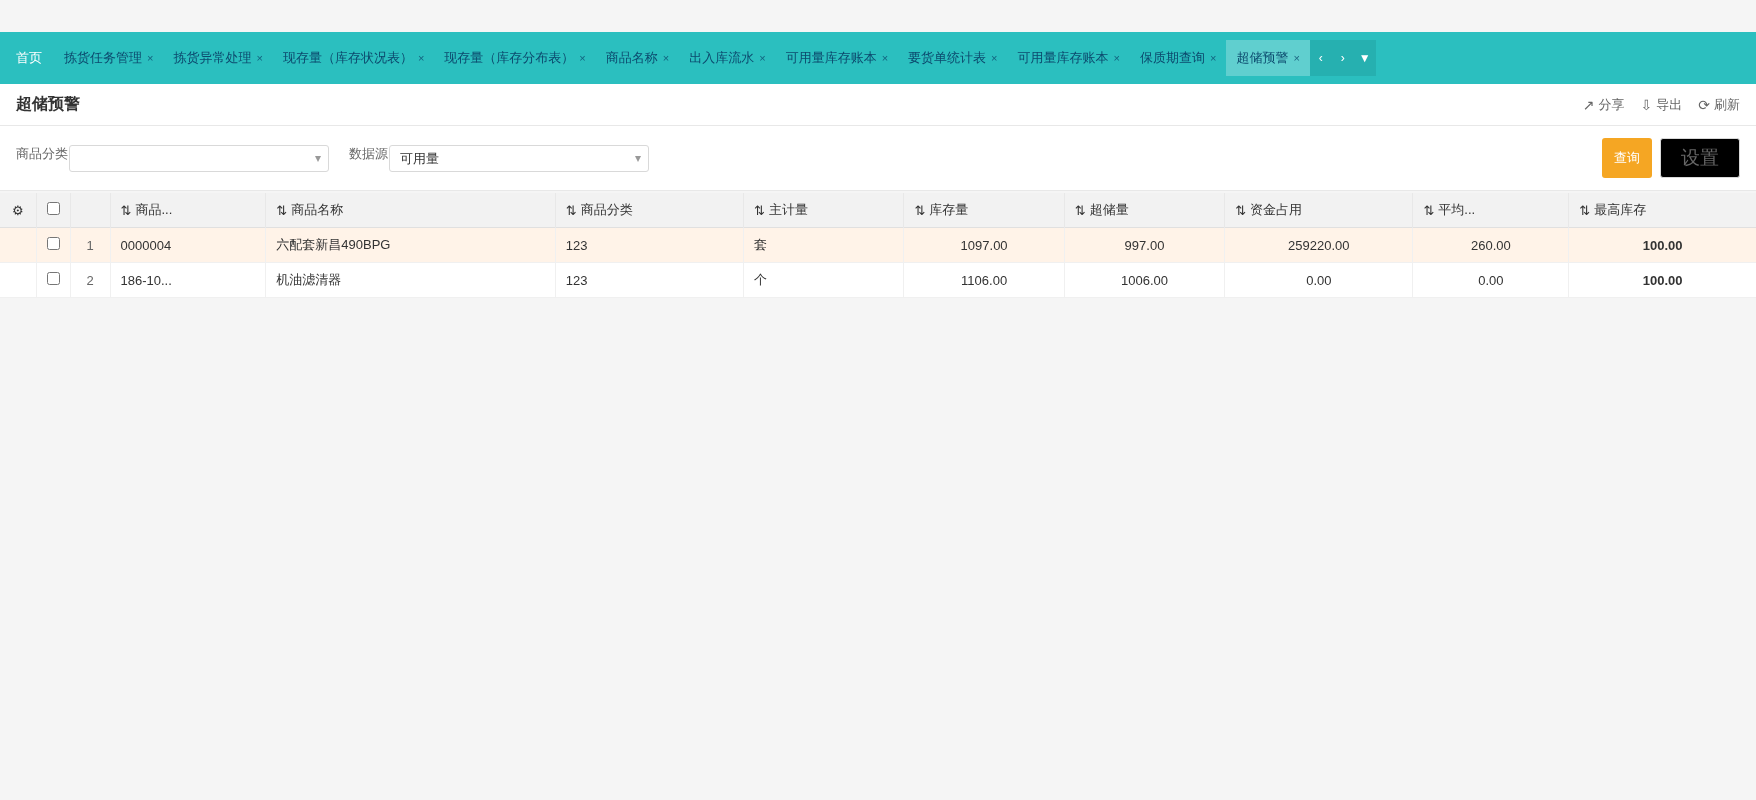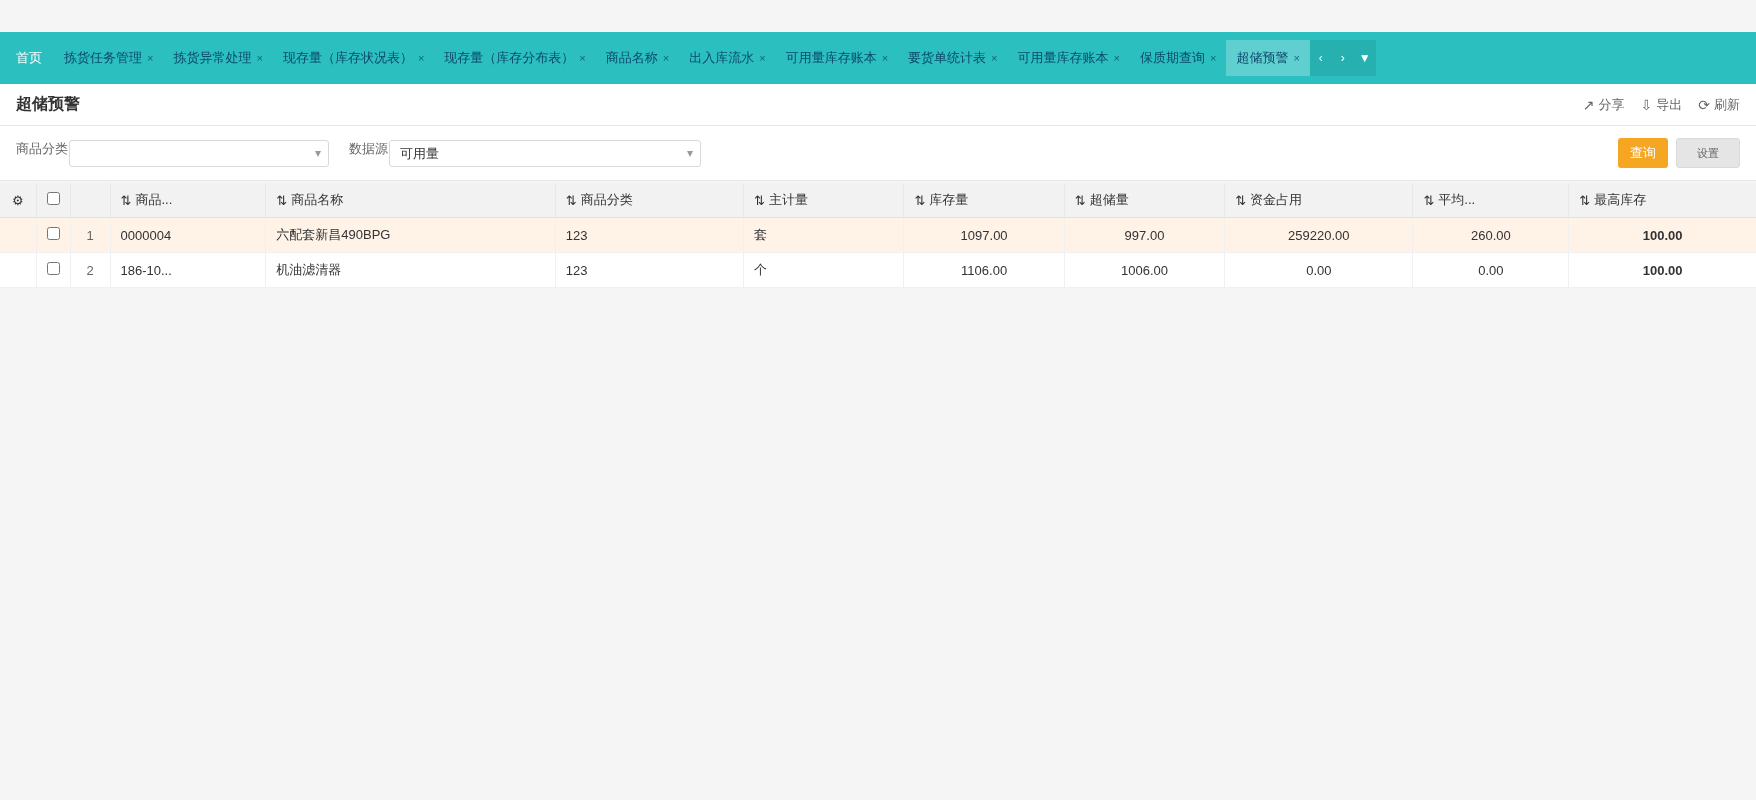--- a/index.html
+++ b/index.html
@@ -140,27 +140,27 @@
     .btn-query {
       background: #f5a623;
       color: #fff;
       border: none;
       border-radius: 3px;
       padding: 6px 12px;
       cursor: pointer;
       font-size: 13px;
     }
     .btn-settings {
-      background: #e5e5e5;
+      background: #000000;
       color: #666;
       border: 1px solid #d9d9d9;
       border-radius: 3px;
       padding: 6px 20px;
       cursor: pointer;
-      font-size: 11px;
+      font-size: 19px;
     }
 
     
     .table-area {
       background: #fff;
       margin-top: 2px;
     }
     table {
       width: 100%;
       border-collapse: collapse;
@@ -291,21 +291,21 @@
     <div class="select-wrapper">
       <select class="filter-select" style="width:260px;">
         <option value=""></option>
       </select>
     </div>
   </div>
 
   <div class="filter-item">
     <span class="filter-label">数据源</span>
     <div class="select-wrapper">
-      <select class="filter-select" style="width:312px;">
+      <select class="filter-select" style="width:260px;">
         <option value="可用量">可用量</option>
       </select>
     </div>
   </div>
 
   <div class="filter-actions">
     <button class="btn-query">查询</button>
     <button class="btn-settings">设置</button>
   </div>
 </div>

